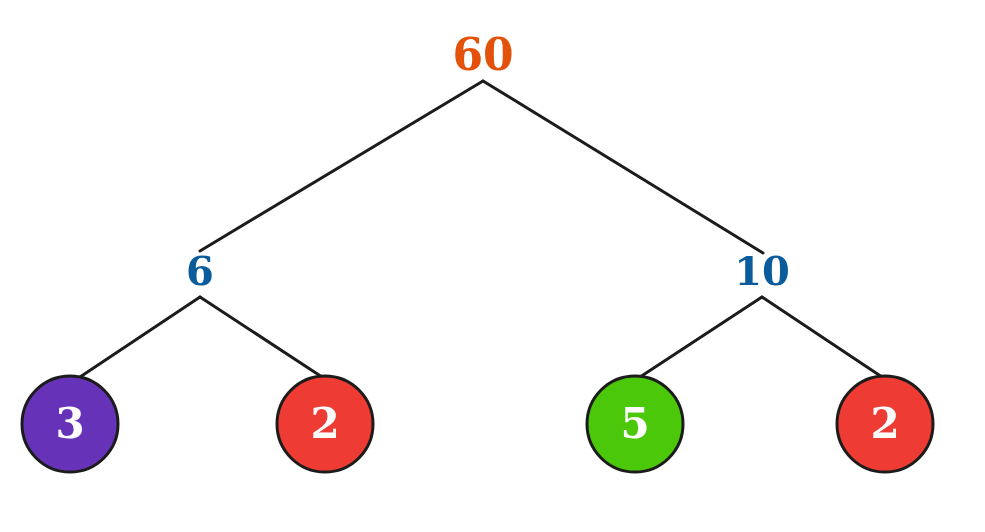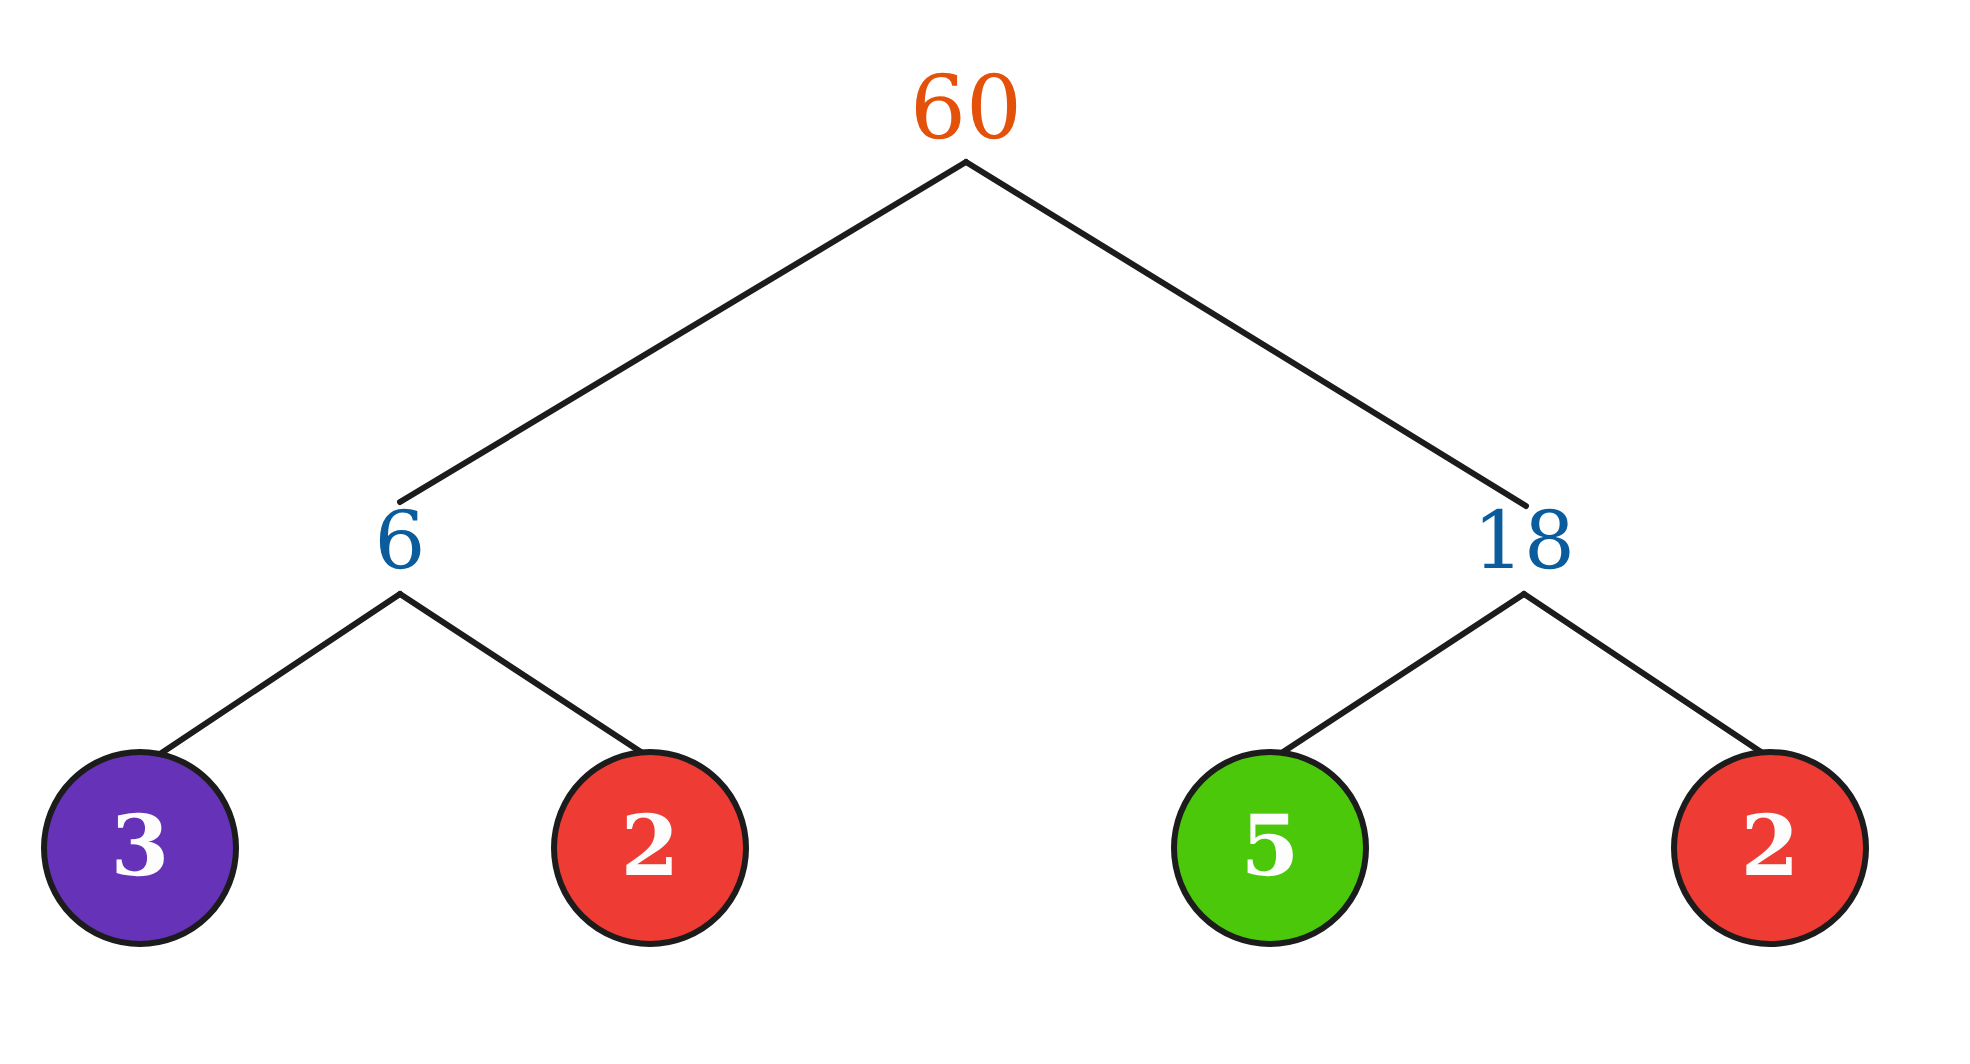--- a/index.html
+++ b/index.html
@@ -22,21 +22,21 @@
     position: absolute;
     left: 0;
     top: 0;
     width: 985px;
     height: 532px;
   }
   .node-text {
     position: absolute;
     transform: translate(-50%, -50%);
     font-family: "DejaVu Serif", "Liberation Serif", serif;
-    font-weight: normal;
+    font-weight: bold;
     line-height: 1;
     white-space: nowrap;
     user-select: none;
     text-align: center;
   }
   .node-root {
     font-size: 44px;
   }
   .node-mid {
     font-size: 40px;
@@ -73,21 +73,21 @@
       <line x1="200" y1="297" x2="80" y2="377" stroke="#1c1c1c" stroke-width="3" stroke-linecap="round"></line>
       <line x1="200" y1="297" x2="322" y2="377" stroke="#1c1c1c" stroke-width="3" stroke-linecap="round"></line>
       <line x1="762" y1="297" x2="640" y2="377" stroke="#1c1c1c" stroke-width="3" stroke-linecap="round"></line>
       <line x1="762" y1="297" x2="882" y2="377" stroke="#1c1c1c" stroke-width="3" stroke-linecap="round"></line>
     </svg>
 
   <div class="node-text node-root" style="left: 483px; top: 55px; color: rgb(228, 81, 10);">60</div>
 
   <div class="node-text node-mid" style="left: 200px; top: 271px; color: rgb(10, 92, 156);">6</div>
 
-  <div class="node-text node-mid" style="left: 762px; top: 271px; color: rgb(10, 92, 156);">18</div>
+  <div class="node-text node-mid" style="left: 762px; top: 271px; color: rgb(10, 92, 156);">10</div>
 
   <div id="leaf-layer">
       <div class="leaf" style="left: 70px; top: 424px; width: 99px; height: 99px; background: rgb(102, 51, 184); border-color: rgb(28, 28, 28);">
         <span class="leaf-label" style="color: rgb(253, 253, 253);">3</span>
       </div>
       <div class="leaf" style="left: 325px; top: 424px; width: 99px; height: 99px; background: rgb(238, 59, 51); border-color: rgb(28, 28, 28);">
         <span class="leaf-label" style="color: rgb(253, 253, 253);">2</span>
       </div>
       <div class="leaf" style="left: 635px; top: 424px; width: 99px; height: 99px; background: rgb(76, 200, 10); border-color: rgb(28, 28, 28);">
         <span class="leaf-label" style="color: rgb(253, 253, 253);">5</span>

